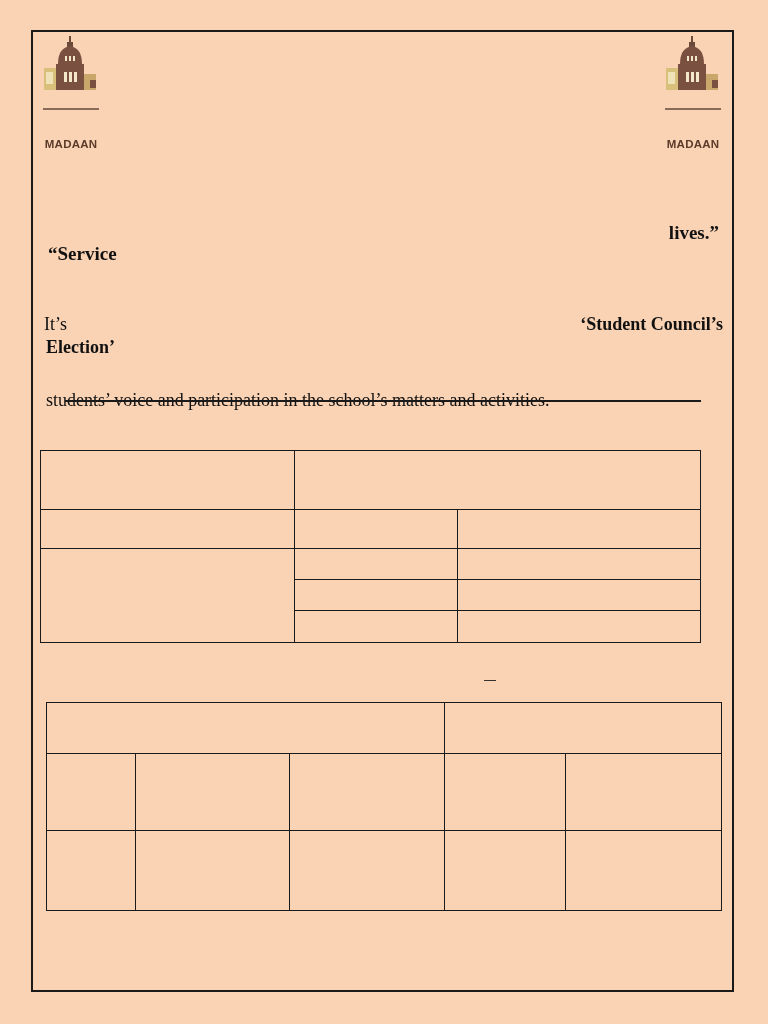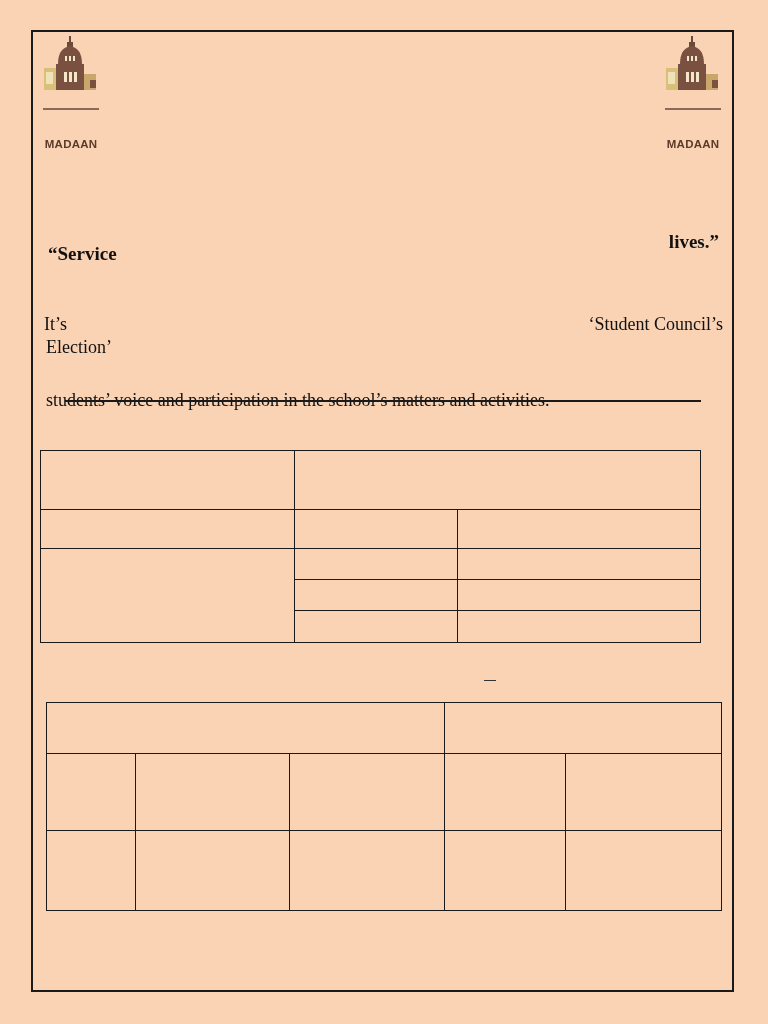--- a/index.html
+++ b/index.html
@@ -36,21 +36,21 @@
       margin-top: 44px;
     }
     .logo-sub {
       position: absolute;
       left: 3px; top: 74px; width: 56px; height: 2px;
       background: #8a6a58;
     }
     .abs { position: absolute; white-space: nowrap; }
     .quote { font-size: 19px; font-weight: bold; }
     .intro { font-size: 18px; margin-top: 40px; }
-    .bold { font-weight: normal; }
+    .bold { font-weight: bold; }
     .hr-line {
       position: absolute;
       left: 65px; top: 400px; width: 636px; height: 0;
       border-top: 2px solid #1a1a1a;
     }
     table.grid {
       position: absolute;
       border-collapse: collapse;
     }
     table.grid td {
@@ -105,21 +105,21 @@
     <rect x="4" y="34" width="12" height="22" fill="#d8c07a"></rect>
     <rect x="6" y="38" width="7" height="12" fill="#f0e2b8"></rect>
     <rect x="44" y="40" width="12" height="16" fill="#c9a66a"></rect>
     <rect x="50" y="46" width="6" height="8" fill="#7a5040"></rect>
   </svg>
   <div class="logo-text">MADAAN</div>
   <div class="logo-sub"></div>
 </div>
 
 <div class="abs quote" style="left:48px; top:231px;margin-top:12px;">“Service</div>
-<div class="abs quote" style="right:49px; top:231px;">lives.”</div>
+<div class="abs quote" style="right:49px; top:222px;">lives.”</div>
 
 <div class="abs intro" style="left:44px; top:274px;">It’s</div>
 <div class="abs intro bold" style="right:45px; top:274px;">‘Student Council’s</div>
 <div class="abs intro bold" style="left:46px; top:297px;">Election’</div>
 <div class="abs intro" style="left:46px; top:350px;text-align:right;">students’ voice and participation in the school’s matters and activities.</div>
 
 <div class="hr-line"></div>
 
 <table class="grid" style="left:40px; top:450px; width:661px;">
   <colgroup>

